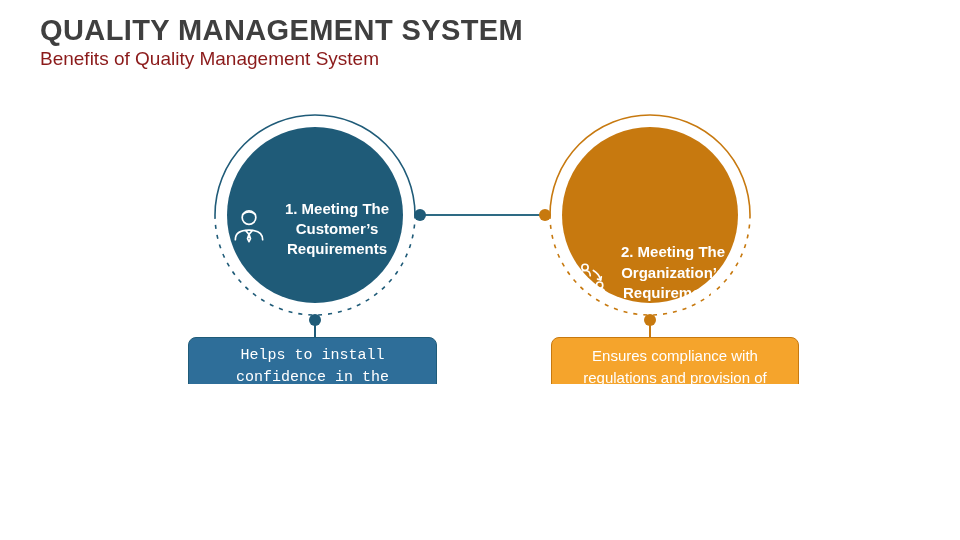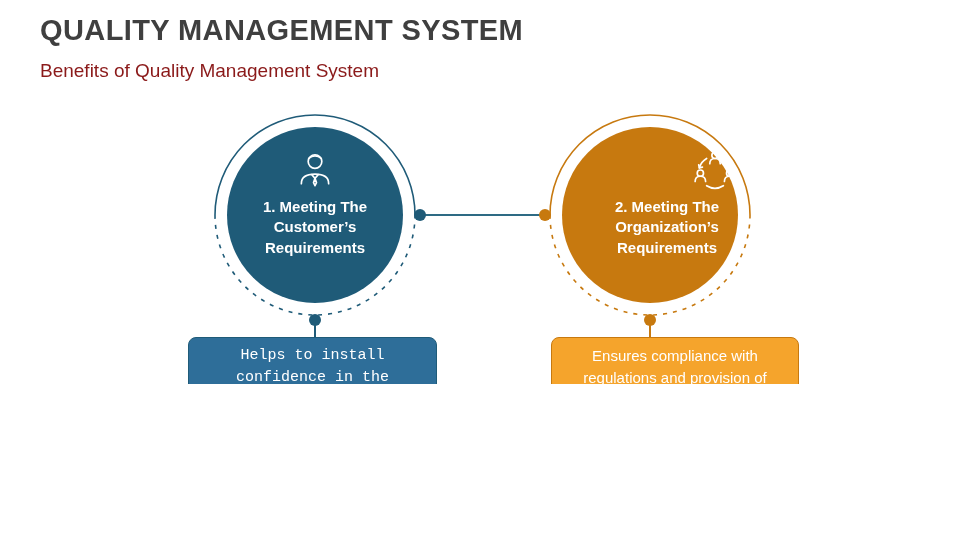--- a/index.html
+++ b/index.html
@@ -5,29 +5,29 @@
   html,body{margin:0;padding:0;background:#ffffff;}
   .slide{
     position:relative;width:960px;height:384px;background:#ffffff;overflow:hidden;
     font-family:"Liberation Sans", sans-serif;
   }
   .title{
     position:absolute;left:40px;top:14px;margin:0;
     font-size:29px;font-weight:bold;letter-spacing:.4px;color:#3f3f3f;
   }
   .subtitle{
-    position:absolute;left:40px;top:60px;margin:0;
+    position:absolute;left:40px;top:48px;margin:0;
     font-size:19px;font-weight:400;color:#8b1a1a;
   }
   .ring{position:absolute;width:210px;height:210px;}
   .ring path{fill:none;stroke-width:1.6;}
   .ring .ring-bottom{stroke-dasharray:4 6;}
   .disc{
     position:absolute;width:176px;height:176px;border-radius:50%;
-    display:flex;flex-direction:column;align-items:center;justify-content:flex-start;
+    display:flex;flex-direction:row;align-items:center;justify-content:flex-start;
     padding-top:22px;box-sizing:border-box;color:#ffffff;text-align:center;
   }
   .disc .icon svg{display:block;stroke:#ffffff;fill:none;stroke-width:1.6;stroke-linecap:round;stroke-linejoin:round;}
   .disc-label{margin-top:6px;width:142px;font-size:15px;font-weight:bold;line-height:1.35;}
   .dot{position:absolute;width:12px;height:12px;border-radius:50%;}
   .h-line{position:absolute;height:2px;}
   .stem{position:absolute;width:2px;}
   .desc-box{
     position:absolute;width:249px;height:125px;border-radius:8px;
     border:1px solid transparent;box-sizing:border-box;

